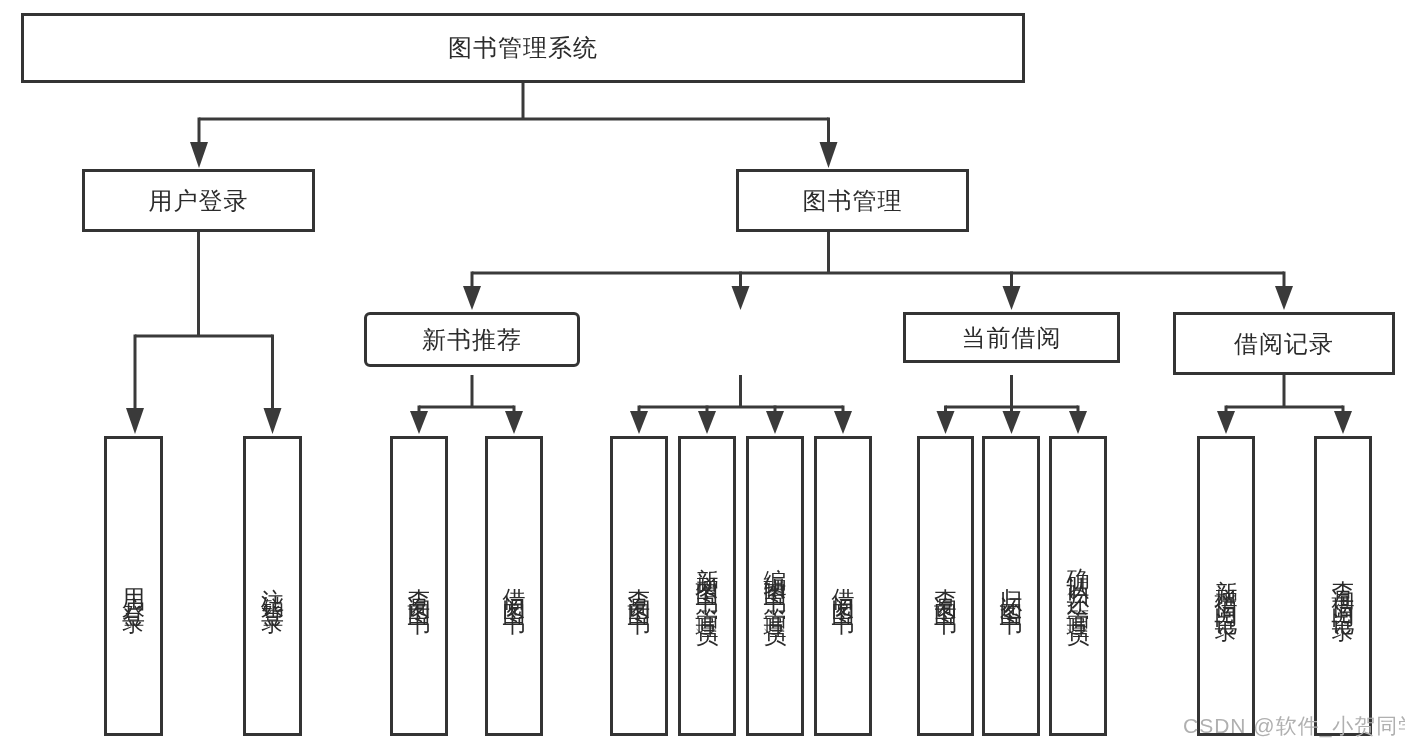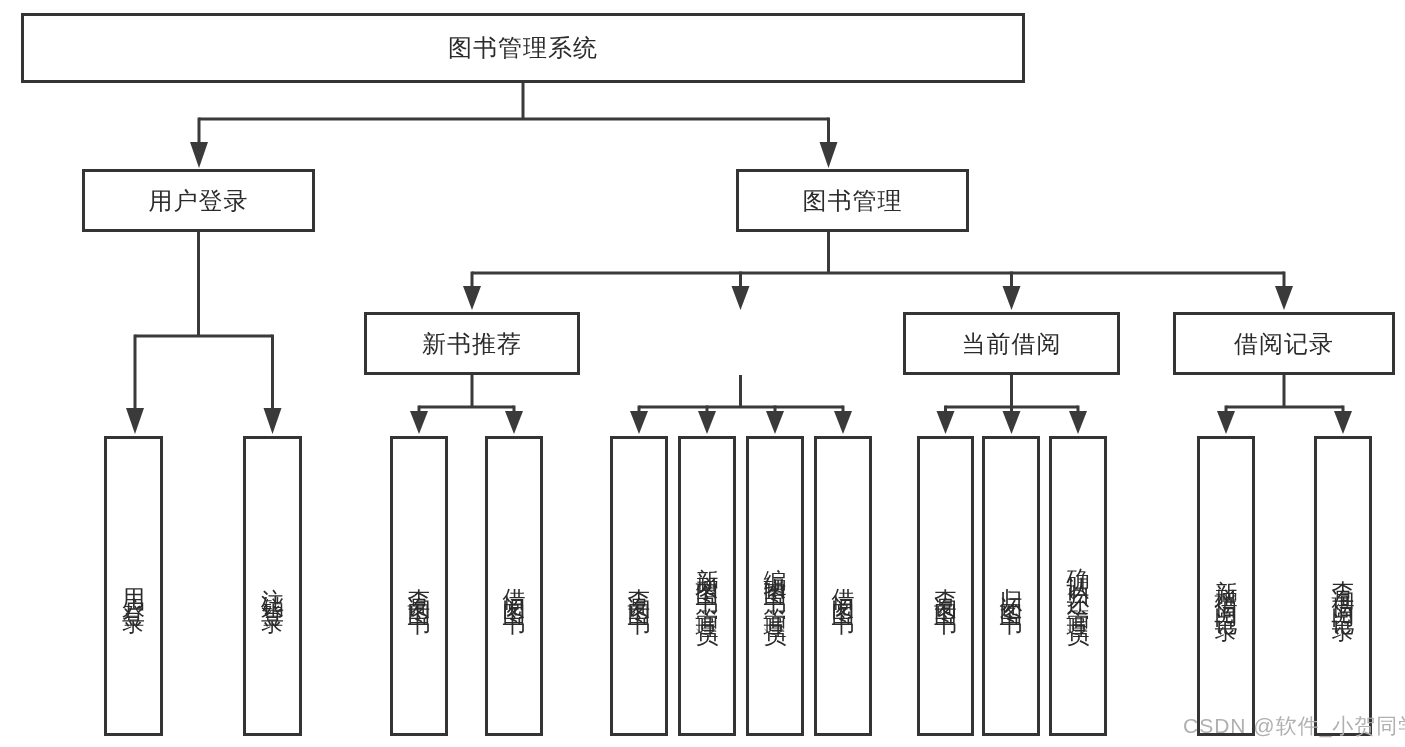--- a/index.html
+++ b/index.html
@@ -136,24 +136,24 @@
     <span>图书管理系统</span>
   </div>
 
   <div class="node h" style="left:82px; top:169px; width:233px; height:63px;">
     <span>用户登录</span>
   </div>
   <div class="node h" style="left:712px; top:169px; width:233px; height:63px;margin-left:24px;">
     <span>图书管理</span>
   </div>
 
-  <div class="node h" style="left:364px; top:312px; width:216px; height:63px;">
+  <div class="node h" style="left:364px; top:312px; width:216px; height:55px;border-radius:6px;">
     <span>新书推荐</span>
   </div>
-  <div class="node h" style="left:903px; top:312px; width:217px; height:63px;">
+  <div class="node h" style="left:903px; top:312px; width:217px; height:51px;">
     <span>当前借阅</span>
   </div>
   <div class="node h" style="left:1173px; top:312px; width:222px; height:63px;">
     <span>借阅记录</span>
   </div>
 
   <div class="node leaf" style="left:104px; top:436px; width:59px; height:300px;">
     <span class="vtext">用户登录</span>
   </div>
   <div class="node leaf" style="left:243px; top:436px; width:59px; height:300px;">

